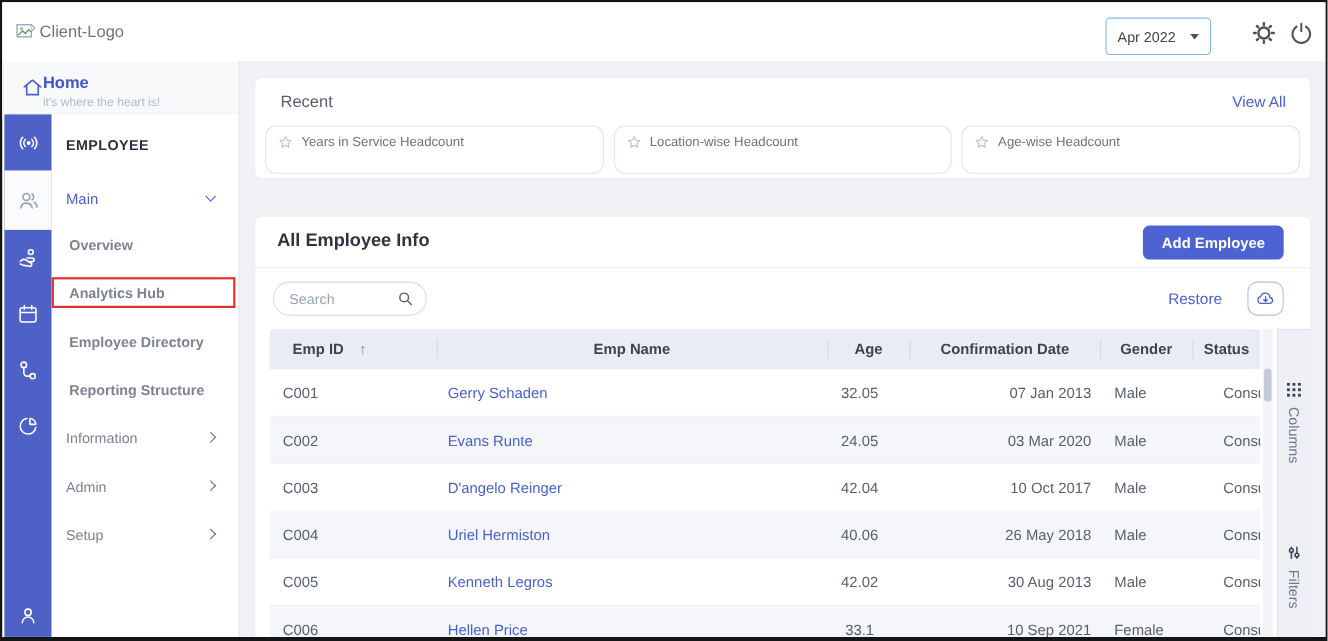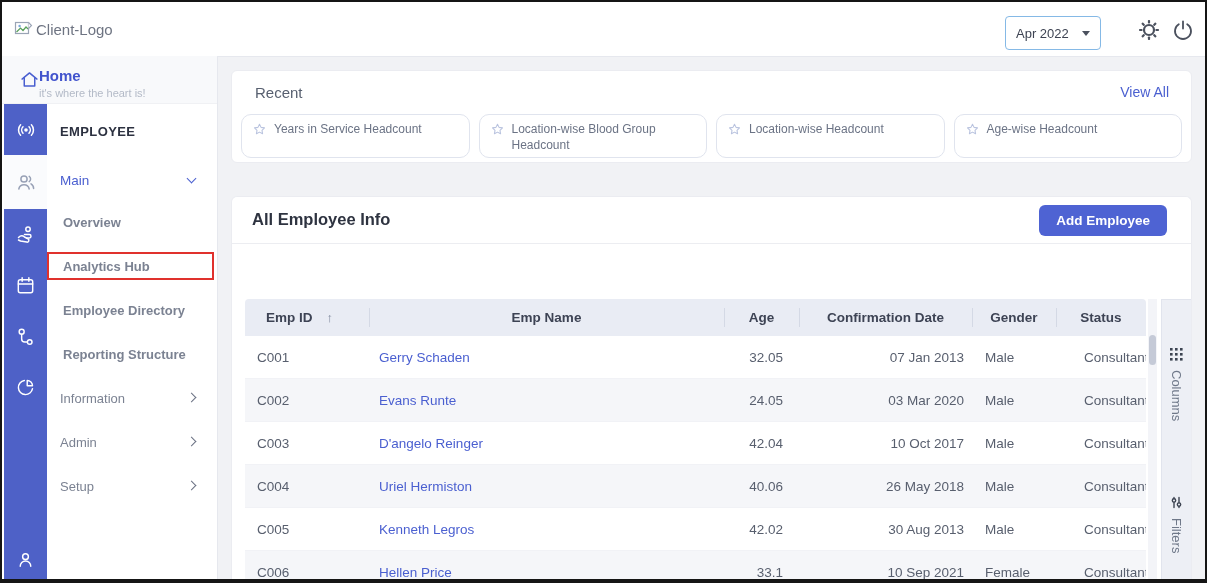--- a/index.html
+++ b/index.html
@@ -84,27 +84,27 @@
   .table-wrap { position:absolute; left:13px; top:102px; right:45px; bottom:0; overflow:hidden; }
   .thead { display:flex; height:37px; background:#e9ecf4; border-radius:4px 4px 0 0; }
   .th { position:relative; display:flex; align-items:center; font-size:13.5px; font-weight:bold;
     color:#3d4354; cursor:pointer; }
   .th + .th::before { content:""; position:absolute; left:0; top:9px; bottom:9px; width:1px; background:#d4d9e5; }
   .sort-arrow { margin-left:14px; font-size:13px; color:#7e889c; font-weight:normal; }
   .tr { display:flex; height:43px; align-items:center; font-size:13.5px; color:#585f6e;
     background:#fff; border-bottom:1px solid #f1f2f6; cursor:default; }
   .tr:nth-child(even) { background:#f5f6f9; }
   .td { overflow:hidden; white-space:nowrap; }
-  .c0 { width:124px; } .c1 { width:355px; } .c2 { width:75px; } .c3 { width:173px; }
+  .c0 { width:124px; } .c1 { width:355px;margin-left:28px; } .c2 { width:75px; } .c3 { width:173px; }
   .c4 { width:84px; } .c5 { flex:1; }
   .th.c0 { padding-left:21px; justify-content:flex-start; }
   .th.c1, .th.c2, .th.c3, .th.c4, .th.c5 { justify-content:center; }
   .td.c0 { padding-left:12px; }
   .td.c1 { padding-left:10px; }
-  .td.c2 { text-align:right; padding-right:16px; }
+  .td.c2 { text-align:center; padding-right:16px; }
   .td.c3 { text-align:right; padding-right:8px; }
   .td.c4 { padding-left:13px; }
   .td.c5 { padding-left:28px; }
   .name-link { color:#4a5fd0; cursor:pointer; }
 
   .vscroll { position:absolute; right:34px; top:102px; bottom:0; width:9px; background:#f3f4f8; }
   .vscroll .thumb { position:absolute; left:1px; top:36px; width:7px; height:30px; background:#c5cad7;
     border-radius:4px; cursor:pointer; }
 
   .side-strip { position:absolute; right:0; top:102px; bottom:0; width:30px; background:#edeff5;
@@ -241,41 +241,51 @@
           <div class="card">
             <svg width="15" height="15" viewBox="0 0 24 24" fill="none" stroke="#b9c3df" stroke-width="1.7" stroke-linejoin="round">
               <path d="M12 3.6 l2.5 5 5.5.8 -4 3.9 .95 5.5 -4.95-2.6 -4.95 2.6 .95-5.5 -4-3.9 5.5-.8 z"></path>
             </svg>
             <span class="card-label">Years in Service Headcount</span>
           </div>
           <div class="card">
             <svg width="15" height="15" viewBox="0 0 24 24" fill="none" stroke="#b9c3df" stroke-width="1.7" stroke-linejoin="round">
               <path d="M12 3.6 l2.5 5 5.5.8 -4 3.9 .95 5.5 -4.95-2.6 -4.95 2.6 .95-5.5 -4-3.9 5.5-.8 z"></path>
             </svg>
-            <span class="card-label">Location-wise Blood Group Headcount</span>
-          </div>
-          <div class="card">
-            <svg width="15" height="15" viewBox="0 0 24 24" fill="none" stroke="#b9c3df" stroke-width="1.7" stroke-linejoin="round">
-              <path d="M12 3.6 l2.5 5 5.5.8 -4 3.9 .95 5.5 -4.95-2.6 -4.95 2.6 .95-5.5 -4-3.9 5.5-.8 z"></path>
-            </svg>
             <span class="card-label">Location-wise Headcount</span>
           </div>
           <div class="card">
             <svg width="15" height="15" viewBox="0 0 24 24" fill="none" stroke="#b9c3df" stroke-width="1.7" stroke-linejoin="round">
               <path d="M12 3.6 l2.5 5 5.5.8 -4 3.9 .95 5.5 -4.95-2.6 -4.95 2.6 .95-5.5 -4-3.9 5.5-.8 z"></path>
             </svg>
             <span class="card-label">Age-wise Headcount</span>
           </div>
         </div>
     </div>
 
     <div class="emp-panel">
       <div class="emp-title-row">
         <div class="emp-title">All Employee Info</div>
         <button class="add-btn">Add Employee</button>
+      </div>
+      <div class="toolbar">
+        <div class="search-wrap">
+          <input type="text" placeholder="Search" style="">
+          <svg width="17" height="17" viewBox="0 0 24 24" fill="none" stroke="#5a6272" stroke-width="1.9" stroke-linecap="round">
+            <circle cx="10.5" cy="10.5" r="5.6"></circle>
+              <path d="M15 15 l4.6 4.6"></path>
+          </svg>
+        </div>
+        <div class="restore-link">Restore</div>
+        <div class="restore-btn">
+          <svg width="19" height="19" viewBox="0 0 24 24" fill="none" stroke="#4a5fd0" stroke-width="1.5" stroke-linecap="round" stroke-linejoin="round">
+            <path d="M17.3 17.5 H7 a4 4 0 0 1 -.6 -7.9 5.4 5.4 0 0 1 10.6 1.1 3.4 3.4 0 0 1 .3 6.7"></path>
+            <path d="M12 9.8 v5.4 M9.9 13.3 l2.1 2 2.1-2"></path>
+          </svg>
+        </div>
       </div>
 
       <div class="table-wrap">
         <div class="thead">
             <div class="th c0">
               <span>Emp ID</span>
               <span class="sort-arrow">↑</span>
             </div>
             <div class="th c1">
               <span>Emp Name</span>

